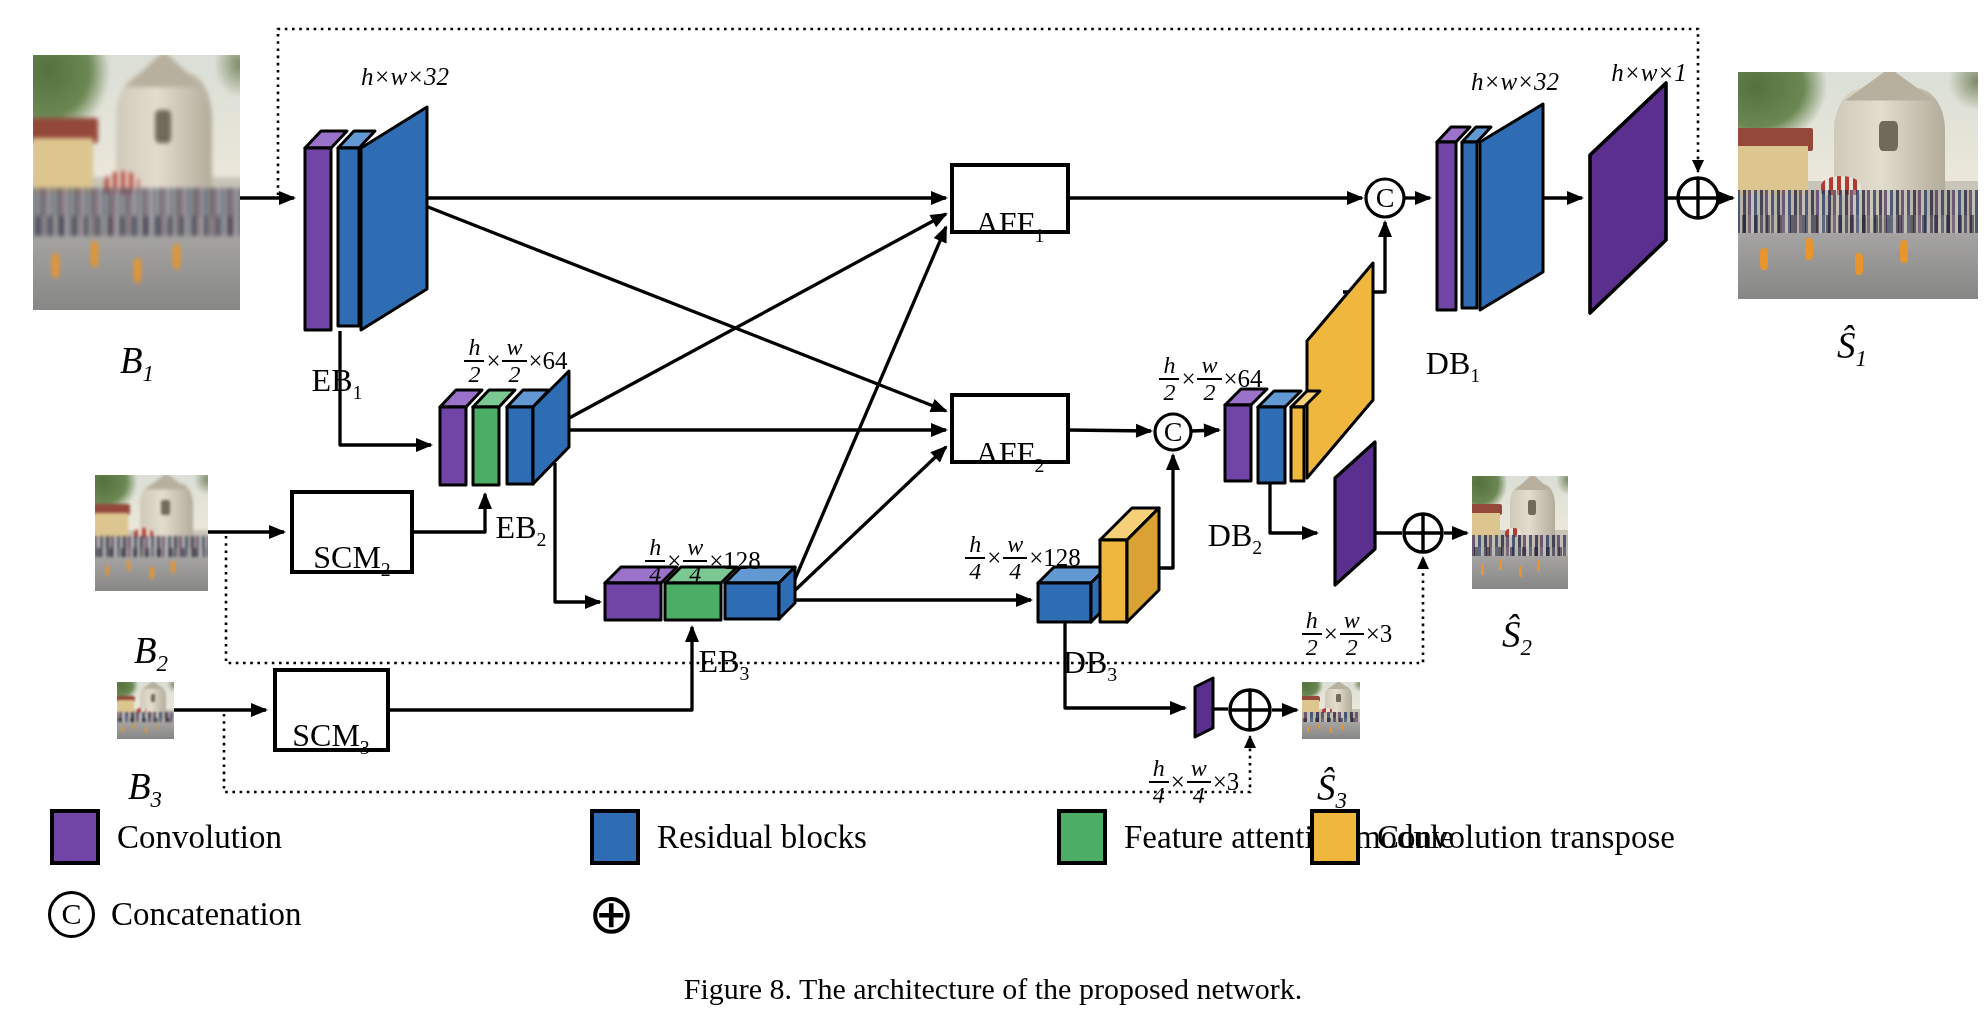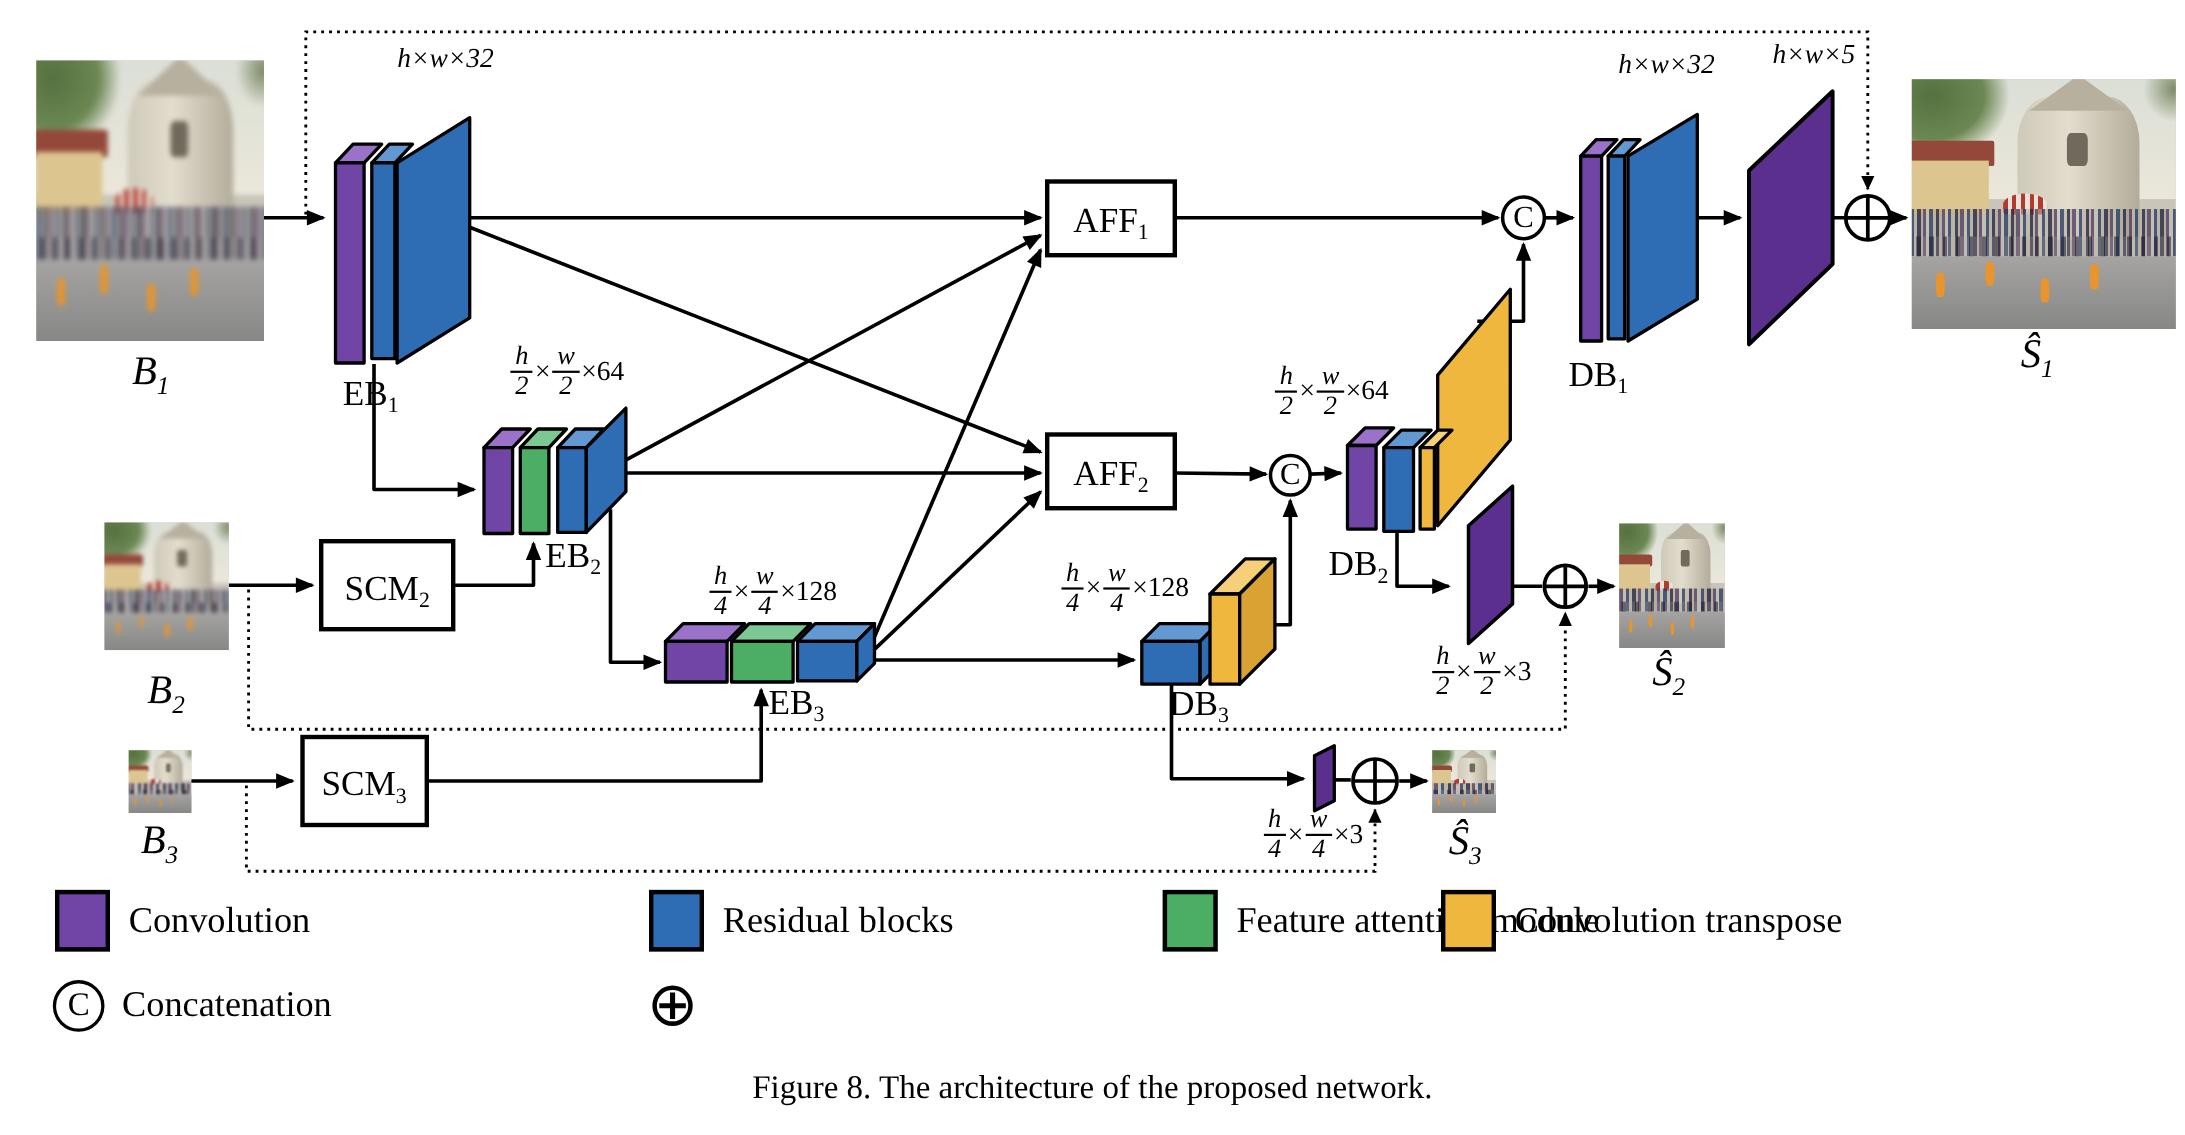--- a/index.html
+++ b/index.html
@@ -34,21 +34,21 @@
   .photo .crowd{position:absolute;left:0;top:52%;width:100%;height:17%;
     background:repeating-linear-gradient(90deg,rgba(45,45,70,.85) 0 3px,rgba(150,140,130,.4) 3px 5px,
       rgba(80,60,95,.8) 5px 8px,rgba(190,185,175,.5) 8px 11px,rgba(40,60,100,.8) 11px 14px,rgba(170,160,150,.45) 14px 17px);}
   .photo .crowd2{position:absolute;left:6%;top:62%;width:88%;height:9%;opacity:.7;
     background:repeating-linear-gradient(90deg,rgba(30,30,50,.8) 0 4px,rgba(180,175,165,.3) 4px 12px);}
   .photo .pave{position:absolute;left:0;bottom:0;width:100%;height:31%;background:linear-gradient(180deg,#a5a4a2,#828280);}
   .photo .bol{position:absolute;width:3%;height:9%;background:#e8952d;border-radius:30%;}
   .photo .b1{left:13%;bottom:16%;} .photo .b2{left:30%;bottom:20%;} .photo .b3{left:49%;bottom:14%;} .photo .b4{left:66%;bottom:19%;}
 
   
-  .lbl{position:absolute;display:flex;align-items:center;justify-content:center;white-space:nowrap;}
+  .lbl{position:absolute;display:flex;align-items:center;justify-content:center;white-space:nowrap;margin-top:23px;}
   .imglabel{width:140px;font-size:37px;font-style:italic;}
   .imglabel sub,.boxlabel sub,.biglabel sub{font-size:.62em;line-height:1;align-self:flex-end;transform:translateY(18%);}
   .boxlabel{width:140px;font-size:32px;font-style:normal;text-align:center;}
   .dimlabel{font-size:25px;font-style:italic;width:200px;}
   .dimlabel .x{font-style:normal;padding:0 2px;}
   .fr{display:inline-flex;flex-direction:column;align-items:center;line-height:1.05;font-size:24px;}
   .fr .n{border-bottom:2.4px solid #000;padding:0 4px;}
   .cletter{position:absolute;width:40px;height:40px;display:flex;align-items:center;justify-content:center;
     font-size:28px;font-style:normal;}
 
@@ -445,21 +445,21 @@
         <span class="d">2</span>
       </span>
       <span class="x">×</span>
       <span class="fr">
         <span class="n">w</span>
         <span class="d">2</span>
       </span>
       <span class="x">×64</span>
     </div>
   <div class="lbl dimlabel" style="left:1415px;top:45px;">h×w×32</div>
-  <div class="lbl dimlabel" style="left:1549px;top:36px;">h×w×5</div>
+  <div class="lbl dimlabel" style="left:1549px;top:36px;">h×w×1</div>
   <div class="lbl dimlabel" style="left:1248px;top:583px;height:56px;">
       <span class="fr">
         <span class="n">h</span>
         <span class="d">2</span>
       </span>
       <span class="x">×</span>
       <span class="fr">
         <span class="n">w</span>
         <span class="d">2</span>
       </span>

